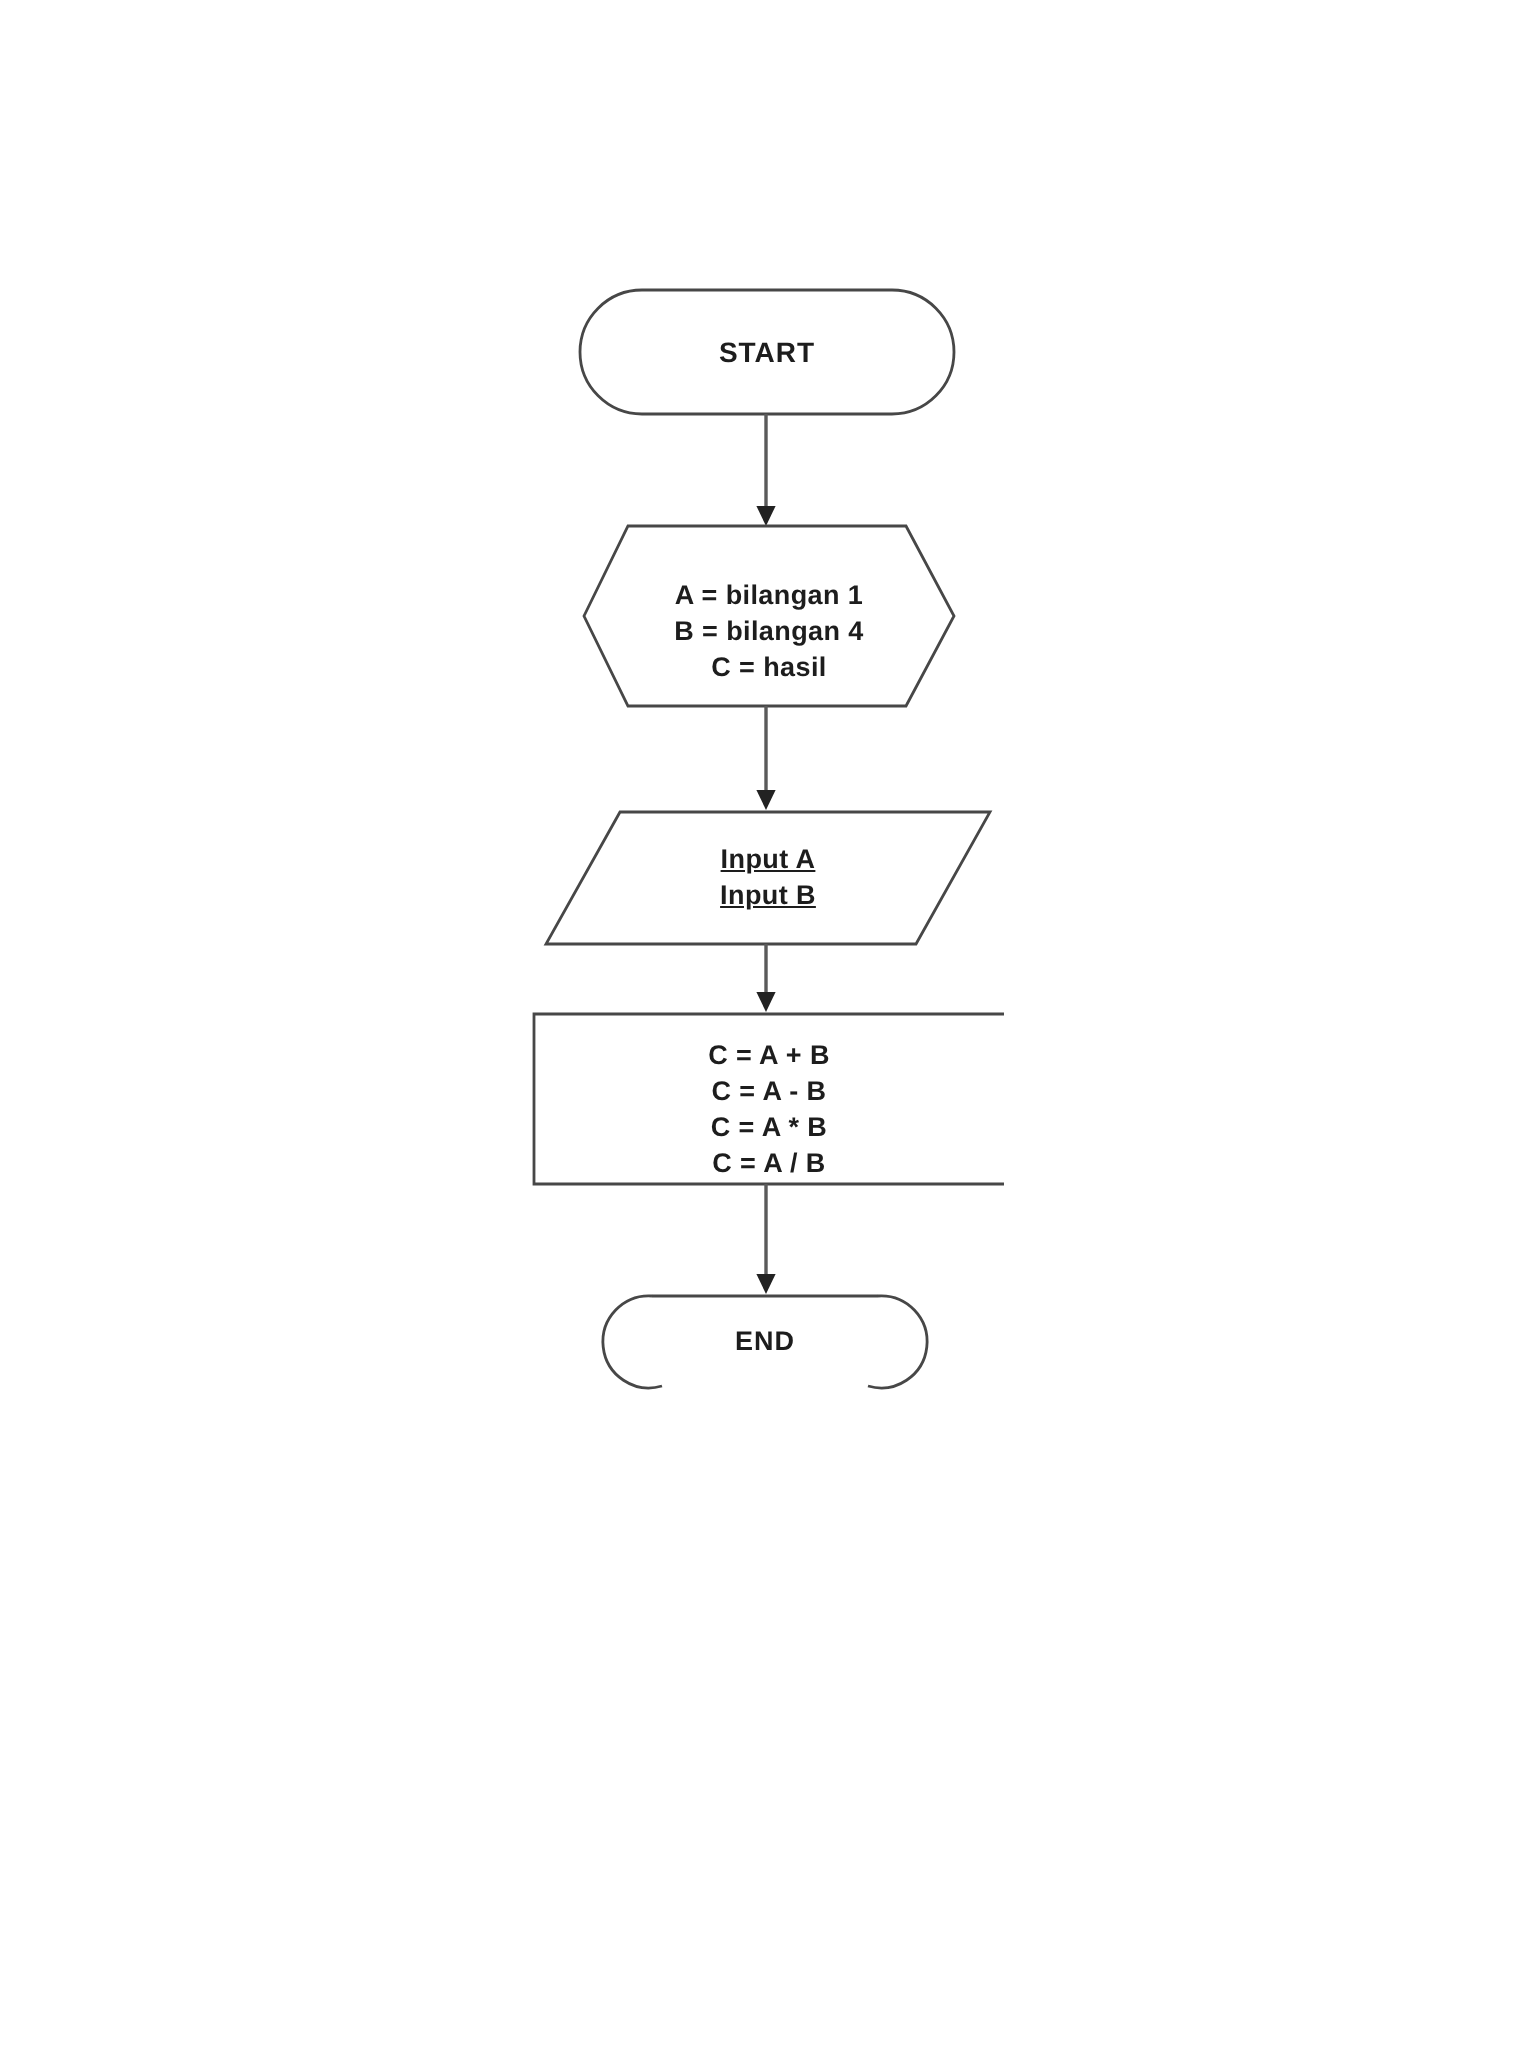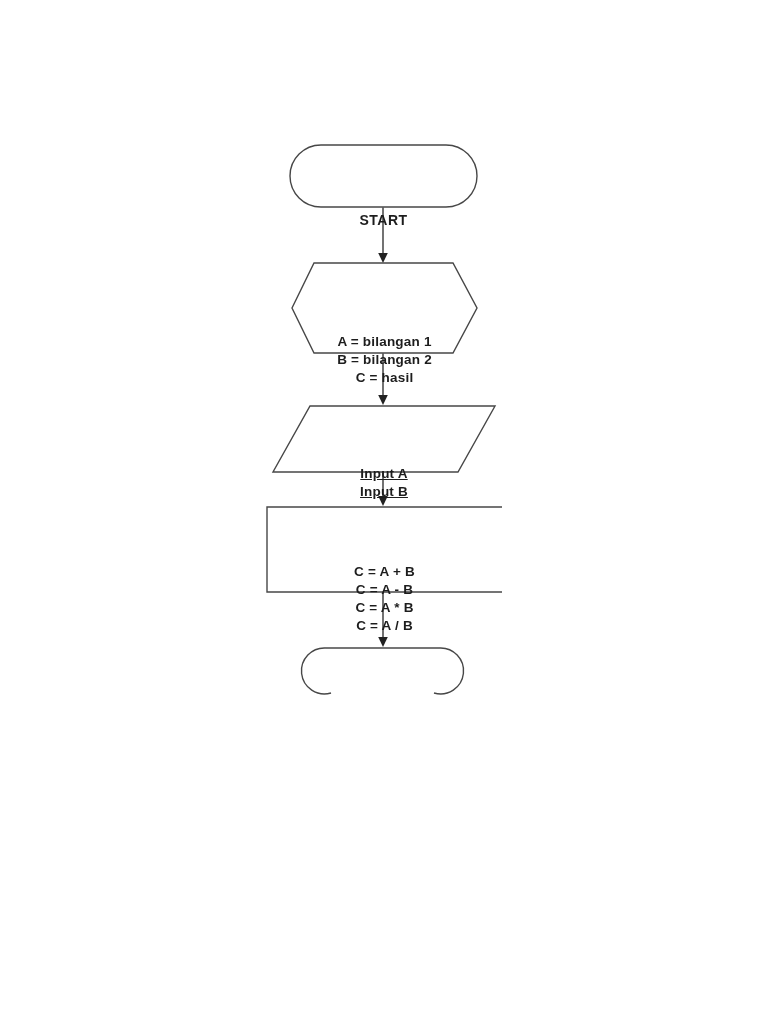--- a/index.html
+++ b/index.html
@@ -26,21 +26,20 @@
     flex-direction: column;
     justify-content: center;
     align-items: center;
     text-align: center;
     font-weight: 700;
     font-size: 13.5px;
     line-height: 18px;
     color: #1d1d1d;
     letter-spacing: 0.2px;
     white-space: nowrap;
-    margin-top: 44px;
   }
   #start-lbl { left: 290px; top: 145px; width: 187px; height: 62px; font-size: 14px; letter-spacing: 0.5px; }
   #prep-lbl  { left: 292px; top: 263px; width: 185px; height: 105px; }
   #input-lbl { left: 284px; top: 406px; width: 200px; height: 66px; text-decoration: underline; }
   #proc-lbl  { left: 267px; top: 507px; width: 235px; height: 95px; }
   #end-lbl   { left: 303px; top: 648px; width: 159px; height: 46px; letter-spacing: 0.5px; }
 </style>
 </head>
 <body>
 
@@ -85,30 +84,33 @@
 
     </g>
   </svg>
 
   <div class="lbl" id="start-lbl">
     <div>START</div>
   </div>
 
   <div class="lbl" id="prep-lbl">
     <div>A = bilangan 1</div>
-    <div>B = bilangan 2</div>
+    <div>B = bilangan 4</div>
     <div>C = hasil</div>
   </div>
 
   <div class="lbl" id="input-lbl">
     <div>Input A</div>
     <div>Input B</div>
   </div>
 
   <div class="lbl" id="proc-lbl">
     <div>C = A + B</div>
     <div>C = A - B</div>
     <div>C = A * B</div>
     <div>C = A / B</div>
   </div>
 
+  <div class="lbl" id="end-lbl">
+    <div>END</div>
+  </div>
 
 </div>
 
 </body></html>

